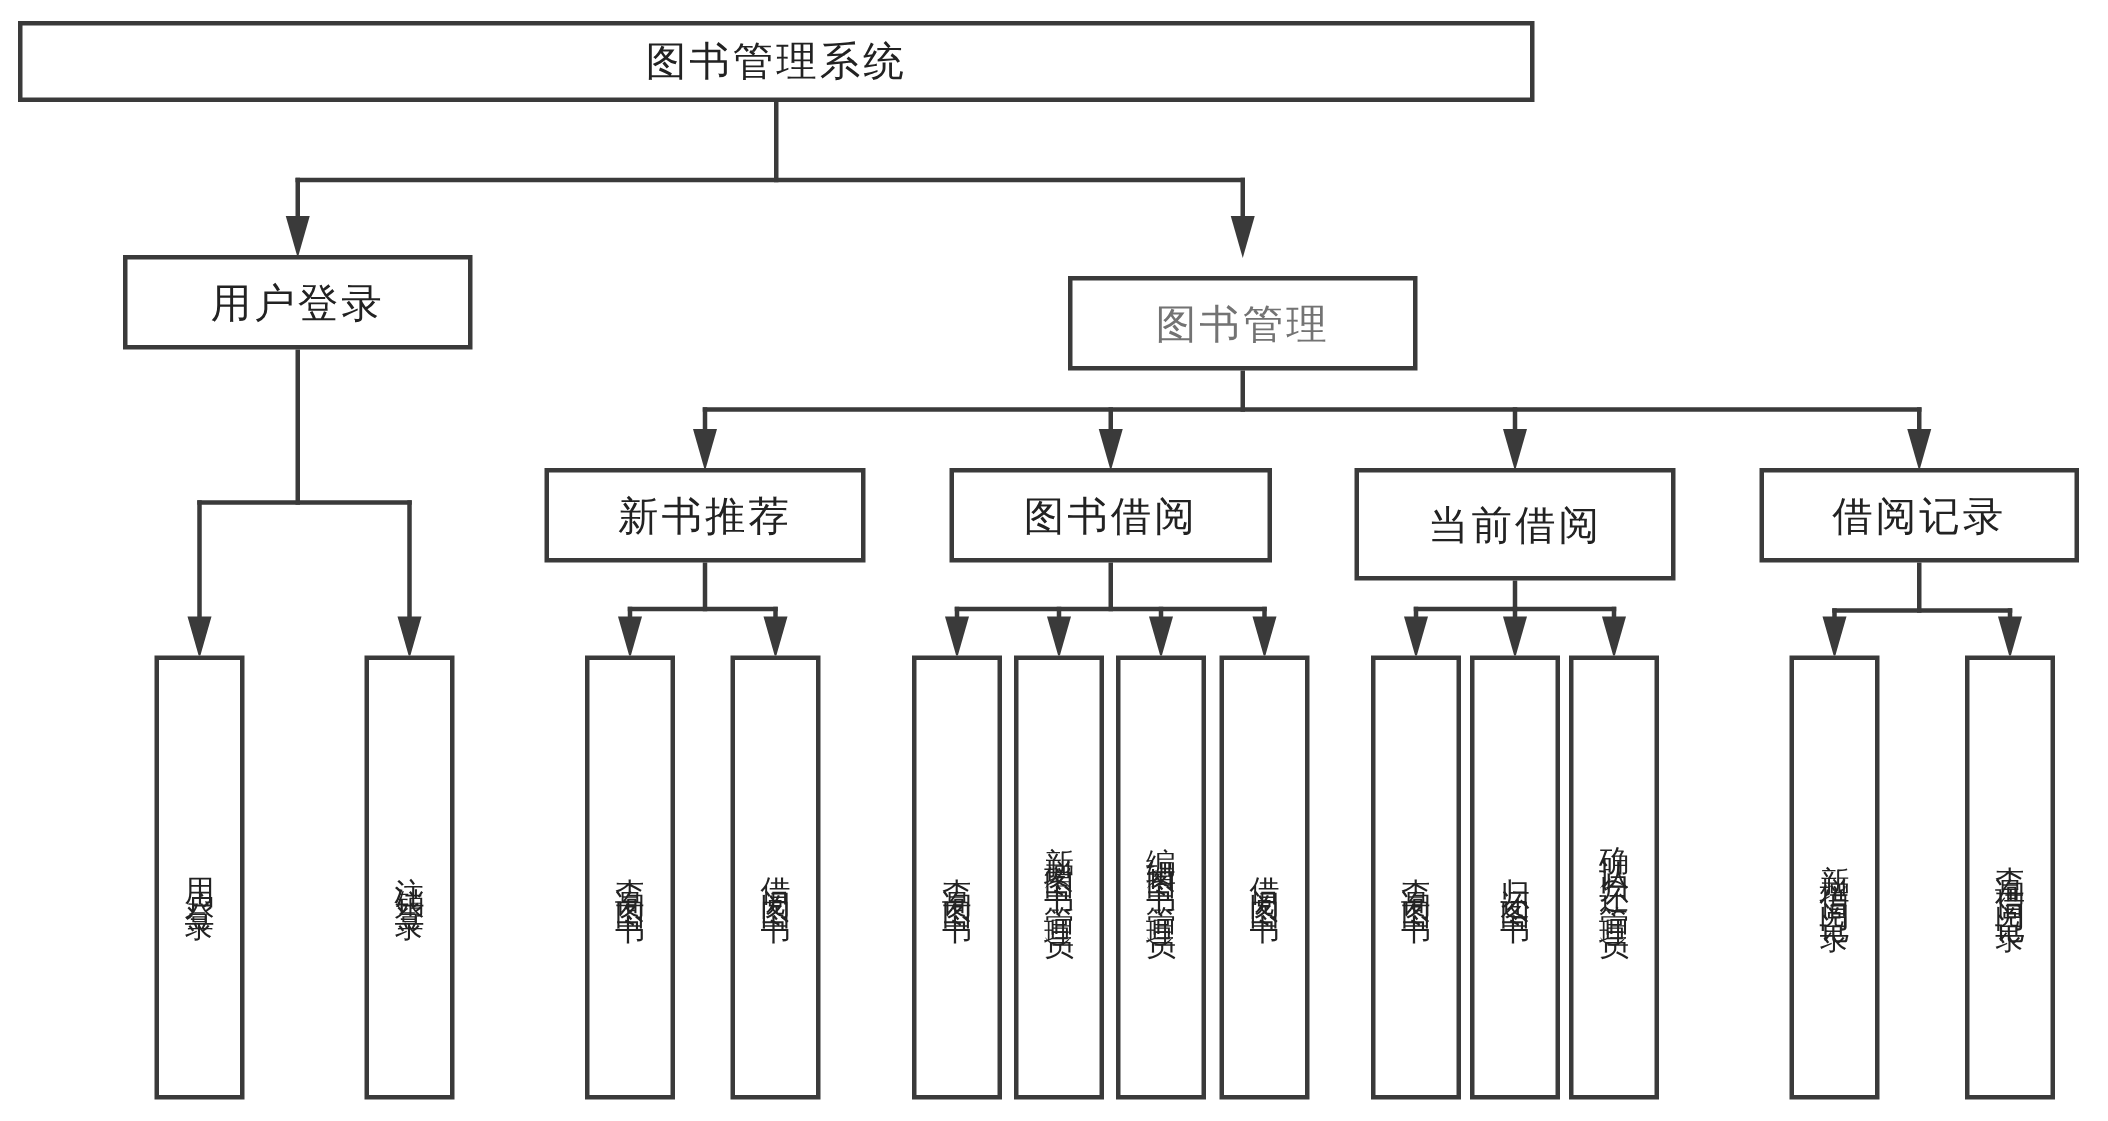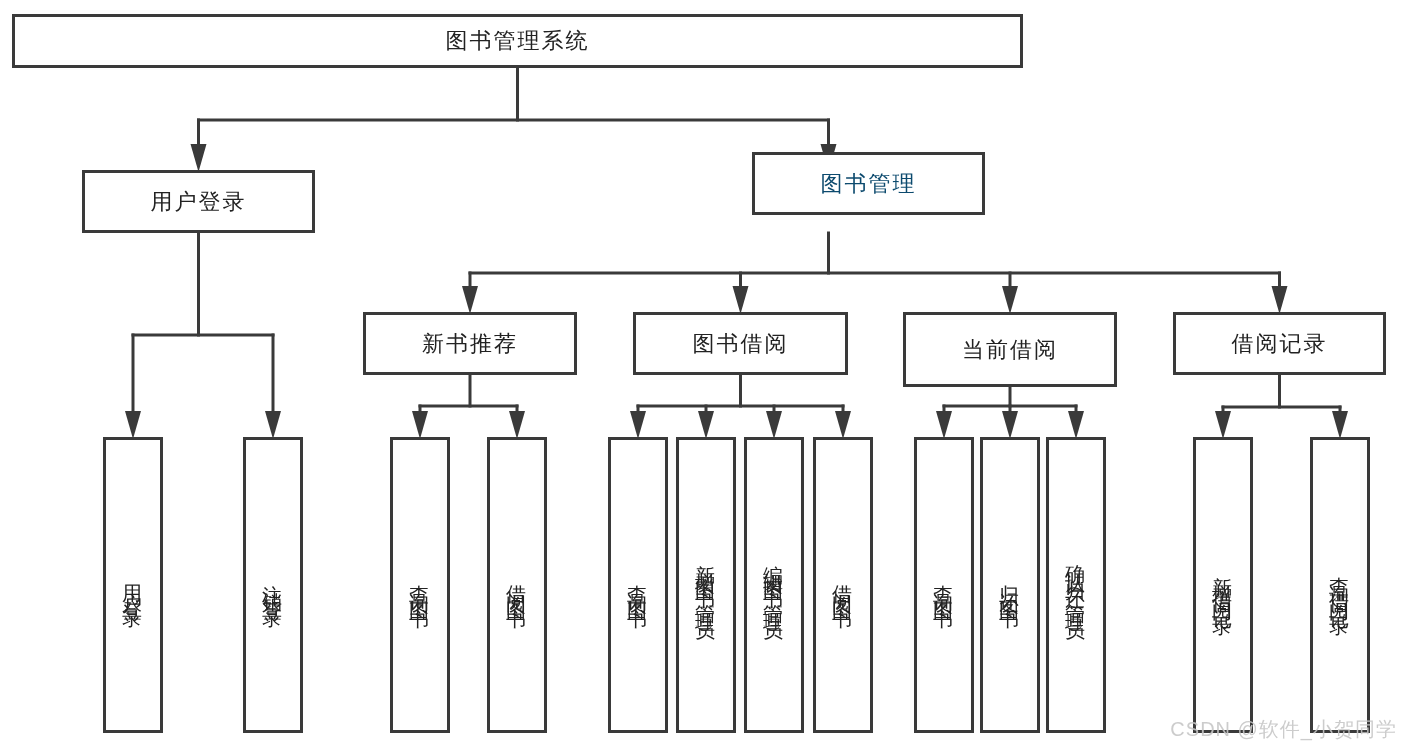--- a/index.html
+++ b/index.html
@@ -18,21 +18,21 @@
   }
   .node {
     position: absolute;
     box-sizing: border-box;
     background: #ffffff;
     border: 3px solid #3a3a3a;
     color: #222222;
     display: flex;
     align-items: center;
     justify-content: center;
-    font-size: 22px;
+    font-size: 27px;
     letter-spacing: 2px;
     white-space: nowrap;
   }
   .node.vertical {
     writing-mode: vertical-rl;
     text-orientation: mixed;
     font-size: 20px;
     letter-spacing: 8px;
     white-space: normal;
   }
@@ -101,33 +101,32 @@
       <line x1="1279.5" y1="375" x2="1279.5" y2="407" stroke="#3a3a3a" stroke-width="3" stroke-linecap="square"></line>
       <line x1="1223" y1="407" x2="1340" y2="407" stroke="#3a3a3a" stroke-width="3" stroke-linecap="square"></line>
       <line x1="1223" y1="407" x2="1223" y2="415" stroke="#3a3a3a" stroke-width="3" stroke-linecap="square"></line>
       <polygon points="1223,439 1215,411 1231,411" fill="#3a3a3a"></polygon>
       <line x1="1340" y1="407" x2="1340" y2="415" stroke="#3a3a3a" stroke-width="3" stroke-linecap="square"></line>
       <polygon points="1340,439 1332,411 1348,411" fill="#3a3a3a"></polygon>
     </svg>
   <div id="nodes">
       <div class="node" style="left: 12px; top: 14px; width: 1011px; height: 54px; border-color: rgb(58, 58, 58); color: rgb(34, 34, 34);">图书管理系统</div>
       <div class="node" style="left: 82px; top: 170px; width: 233px; height: 63px; border-color: rgb(58, 58, 58); color: rgb(34, 34, 34);">用户登录</div>
-      <div class="node" style="left: 712px; top: 152px; width: 233px; height: 63px; border-color: rgb(58, 58, 58); color: #0c4a6e; margin-left: 40px;">图书管理</div>
+      <div class="node" style="left: 712px; top: 184px; width: 233px; height: 63px; border-color: rgb(58, 58, 58); color: #737373;">图书管理</div>
       <div class="node" style="left: 363px; top: 312px; width: 214px; height: 63px; border-color: rgb(58, 58, 58); color: rgb(34, 34, 34);">新书推荐</div>
       <div class="node" style="left: 633px; top: 312px; width: 215px; height: 63px; border-color: rgb(58, 58, 58); color: rgb(34, 34, 34); font-family: Liberation Mono, monospace;">图书借阅</div>
       <div class="node" style="left: 903px; top: 312px; width: 214px; height: 75px; border-color: rgb(58, 58, 58); color: rgb(34, 34, 34);">当前借阅</div>
       <div class="node" style="left: 1173px; top: 312px; width: 213px; height: 63px; border-color: rgb(58, 58, 58); color: rgb(34, 34, 34);">借阅记录</div>
       <div class="node vertical" style="left: 103px; top: 437px; width: 60px; height: 296px; border-color: rgb(58, 58, 58); color: rgb(34, 34, 34);">用户登录</div>
       <div class="node vertical" style="left: 243px; top: 437px; width: 60px; height: 296px; border-color: rgb(58, 58, 58); color: rgb(34, 34, 34);">注销登录</div>
       <div class="node vertical" style="left: 390px; top: 437px; width: 60px; height: 296px; border-color: rgb(58, 58, 58); color: rgb(34, 34, 34);">查询图书</div>
       <div class="node vertical" style="left: 487px; top: 437px; width: 60px; height: 296px; border-color: rgb(58, 58, 58); color: rgb(34, 34, 34);">借阅图书</div>
       <div class="node vertical" style="left: 608px; top: 437px; width: 60px; height: 296px; border-color: rgb(58, 58, 58); color: rgb(34, 34, 34);">查询图书</div>
       <div class="node vertical" style="left: 676px; top: 437px; width: 60px; height: 296px; border-color: rgb(58, 58, 58); color: rgb(34, 34, 34);">新增图书（管理员）</div>
       <div class="node vertical" style="left: 744px; top: 437px; width: 60px; height: 296px; border-color: rgb(58, 58, 58); color: rgb(34, 34, 34);">编辑图书（管理员）</div>
       <div class="node vertical" style="left: 813px; top: 437px; width: 60px; height: 296px; border-color: rgb(58, 58, 58); color: rgb(34, 34, 34);">借阅图书</div>
       <div class="node vertical" style="left: 914px; top: 437px; width: 60px; height: 296px; border-color: rgb(58, 58, 58); color: rgb(34, 34, 34);">查询图书</div>
       <div class="node vertical" style="left: 980px; top: 437px; width: 60px; height: 296px; border-color: rgb(58, 58, 58); color: rgb(34, 34, 34);">归还图书</div>
       <div class="node vertical" style="left: 1046px; top: 437px; width: 60px; height: 296px; border-color: rgb(58, 58, 58); color: rgb(34, 34, 34);">确认归还（管理员）</div>
       <div class="node vertical" style="left: 1193px; top: 437px; width: 60px; height: 296px; border-color: rgb(58, 58, 58); color: rgb(34, 34, 34);">新增借阅记录</div>
       <div class="node vertical" style="left: 1310px; top: 437px; width: 60px; height: 296px; border-color: rgb(58, 58, 58); color: rgb(34, 34, 34);">查询借阅记录</div>
     </div>
-  <div class="watermark" style="color: rgb(199, 199, 199);">CSDN @软件_小贺同学</div>
 </div>
 
 </body></html>

